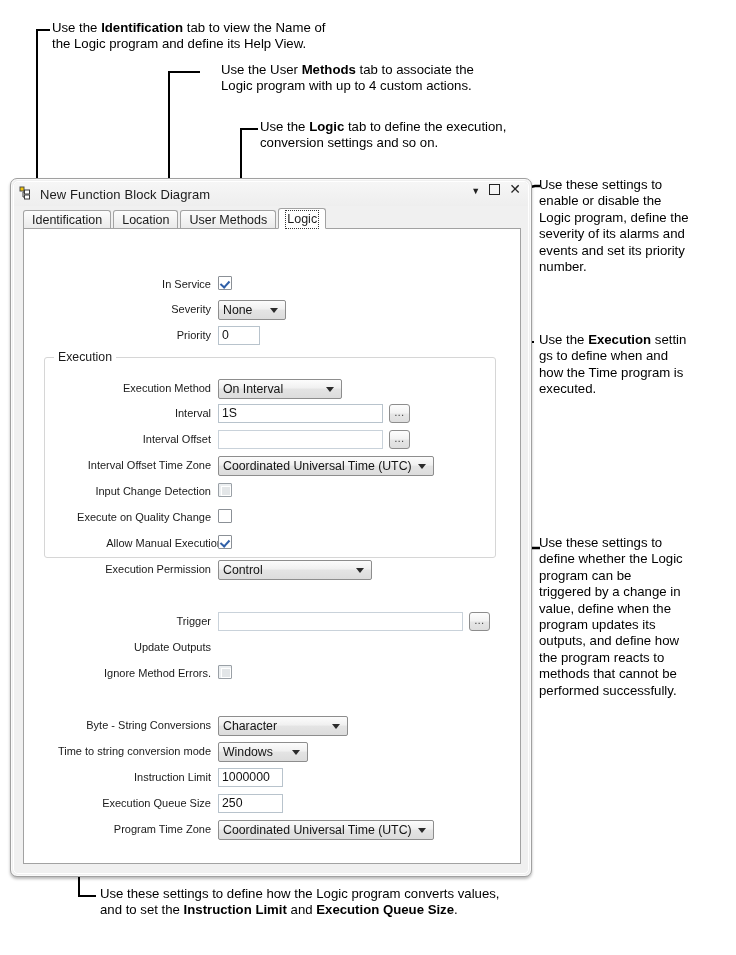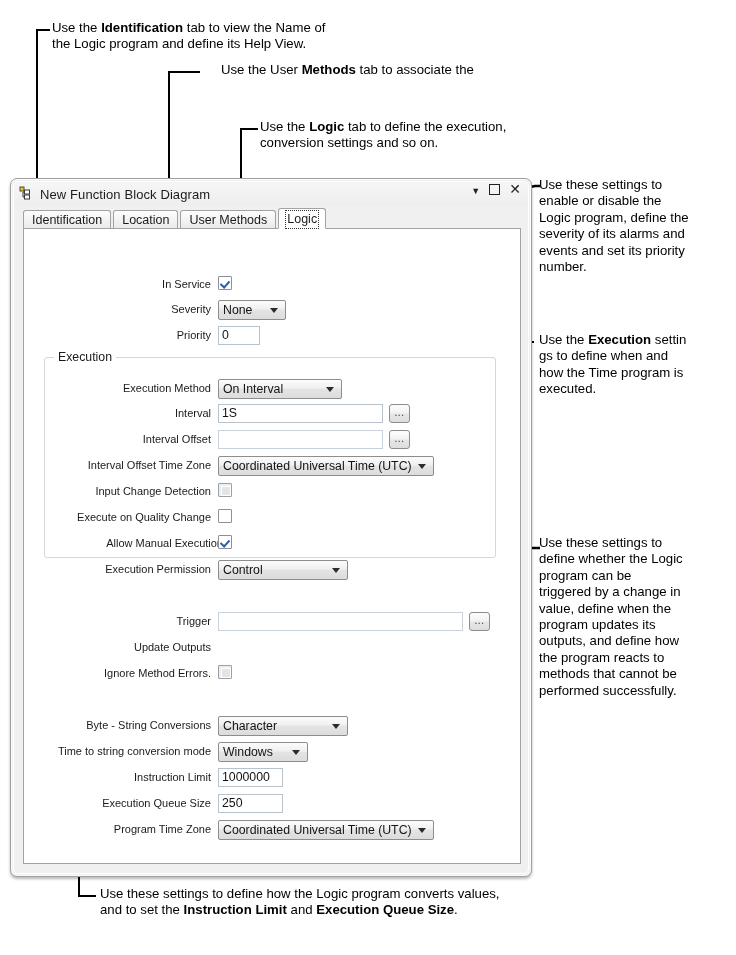--- a/index.html
+++ b/index.html
@@ -174,21 +174,21 @@
 
 <svg class="abs" style="left:362px;top:544px;width:178px;height:76px;" viewBox="0 0 178 76">
   <path d="M 2,72 L 162,4 L 178,4" stroke="#000" stroke-width="2.4" fill="none"></path>
 </svg>
 
 <div class="lead-v" style="left:78px;top:730px;height:167px;"></div>
 <div class="lead-h" style="left:78px;top:895px;width:18px;"></div>
 
 <div class="callout" style="left:52px;top:20px;width:440px;"><span>Use the </span><b>Identification</b><span> tab to view the Name of</span><br><span>the Logic program and define its Help View.</span></div>
 
-<div class="callout" style="left:204px;top:62px;width:420px;margin-left:17px;"><span>Use the User </span><b>Methods</b><span> tab to associate the</span><br></div>
+<div class="callout" style="left:204px;top:62px;width:420px;margin-left:17px;"><span>Use the User </span><b>Methods</b><span> tab to associate the</span><br><span>Logic program with up to 4 custom actions.</span></div>
 
 <div class="callout" style="left:260px;top:119px;width:400px;"><span>Use the </span><b>Logic</b><span> tab to define the execution,</span><br><span>conversion settings and so on.</span></div>
 
 <div class="callout" style="left:539px;top:177px;width:195px;"><span>Use these settings to</span><br><span>enable or disable the</span><br><span>Logic program, define the</span><br><span>severity of its alarms and</span><br><span>events and set its priority</span><br><span>number.</span></div>
 
 <div class="callout" style="left:539px;top:332px;width:198px;"><span>Use the </span><b>Execution</b><span> settin</span><br><span>gs to define when and</span><br><span>how the Time program is</span><br><span>executed.</span></div>
 
 <div class="callout" style="left:539px;top:535px;width:195px;"><span>Use these settings to</span><br><span>define whether the Logic</span><br><span>program can be</span><br><span>triggered by a change in</span><br><span>value, define when the</span><br><span>program updates its</span><br><span>outputs, and define how</span><br><span>the program reacts to</span><br><span>methods that cannot be</span><br><span>performed successfully.</span></div>
 
 <div class="callout" style="left:100px;top:886px;width:600px;"><span>Use these settings to define how the Logic program converts values,</span><br><span>and to set the </span><b>Instruction Limit</b><span> and </span><b>Execution Queue Size</b><span>.</span></div>
@@ -267,21 +267,21 @@
     <div class="lbl" style="left: 20px; top: 256px; width: 167px; text-align: right;">Input Change Detection</div>
     <div class="cbox disabled" style="left:194px;top:254px;"></div>
 
     <div class="lbl" style="left: 20px; top: 282px; width: 167px; text-align: right;">Execute on Quality Change</div>
     <div class="cbox" style="left:194px;top:280px;"></div>
 
     <div class="lbl" style="left: 32px; top: 308px; width: 167px; text-align: right;">Allow Manual Execution</div>
     <div class="cbox checked" style="left:194px;top:306px;"></div>
 
     <div class="lbl" style="left: 20px; top: 334px; width: 167px; text-align: right;">Execution Permission</div>
-    <div class="combo" style="left:194px;top:331px;width:130px;">
+    <div class="combo" style="left:194px;top:331px;width:154px;">
       <span>Control</span>
       <span class="arrow"></span>
     </div>
 
     <div class="lbl" style="left: 20px; top: 386px; width: 167px; text-align: right;">Trigger</div>
     <div class="tinput empty" style="left:194px;top:383px;width:245px;">
       <span></span>
     </div>
     <div class="ellip" style="left:445px;top:383px;">...</div>
 

